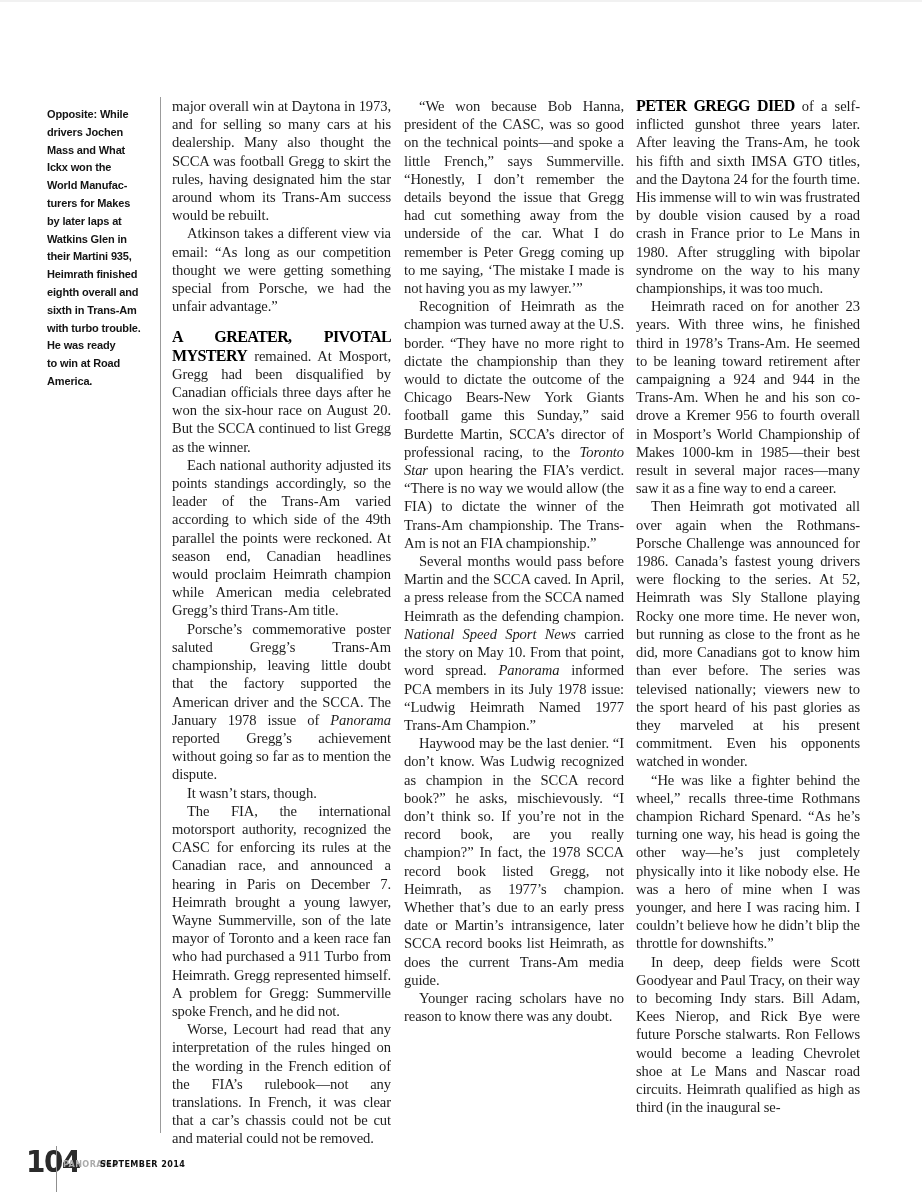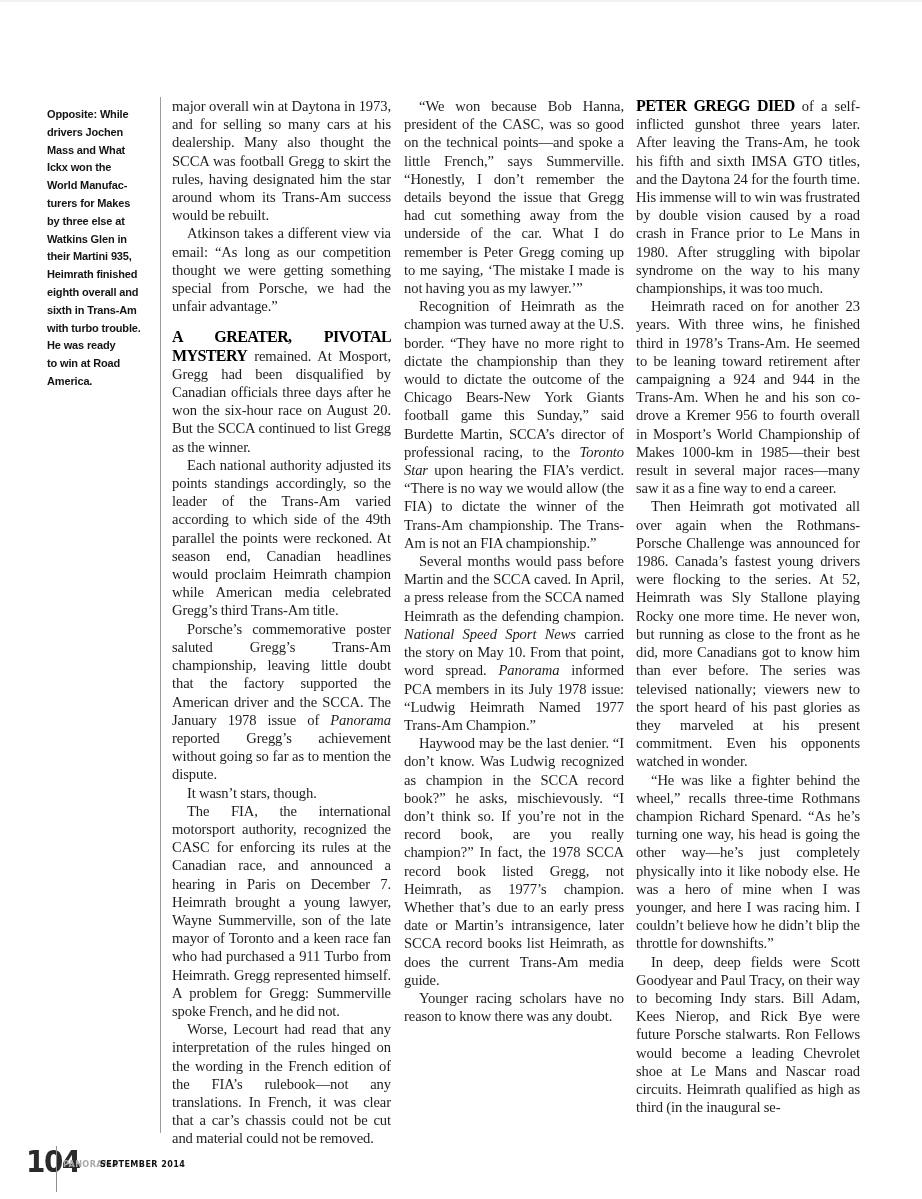--- a/index.html
+++ b/index.html
@@ -56,21 +56,21 @@
 <div class="page">
   <div class="top-edge"></div>
 
   <div class="caption">
       <div>Opposite: While</div>
       <div>drivers Jochen</div>
       <div>Mass and What</div>
       <div>Ickx won the</div>
       <div>World Manufac-</div>
       <div>turers for Makes</div>
-      <div>by three else at</div>
+      <div>by later laps at</div>
       <div>Watkins Glen in</div>
       <div>their Martini 935,</div>
       <div>Heimrath finished</div>
       <div>eighth overall and</div>
       <div>sixth in Trans-Am</div>
       <div>with turbo trouble.</div>
       <div>He was ready</div>
       <div>to win at Road</div>
       <div>America.</div>
     </div>

